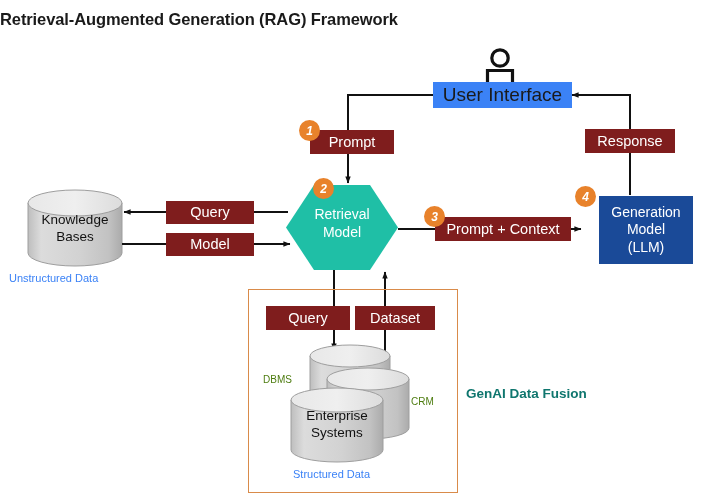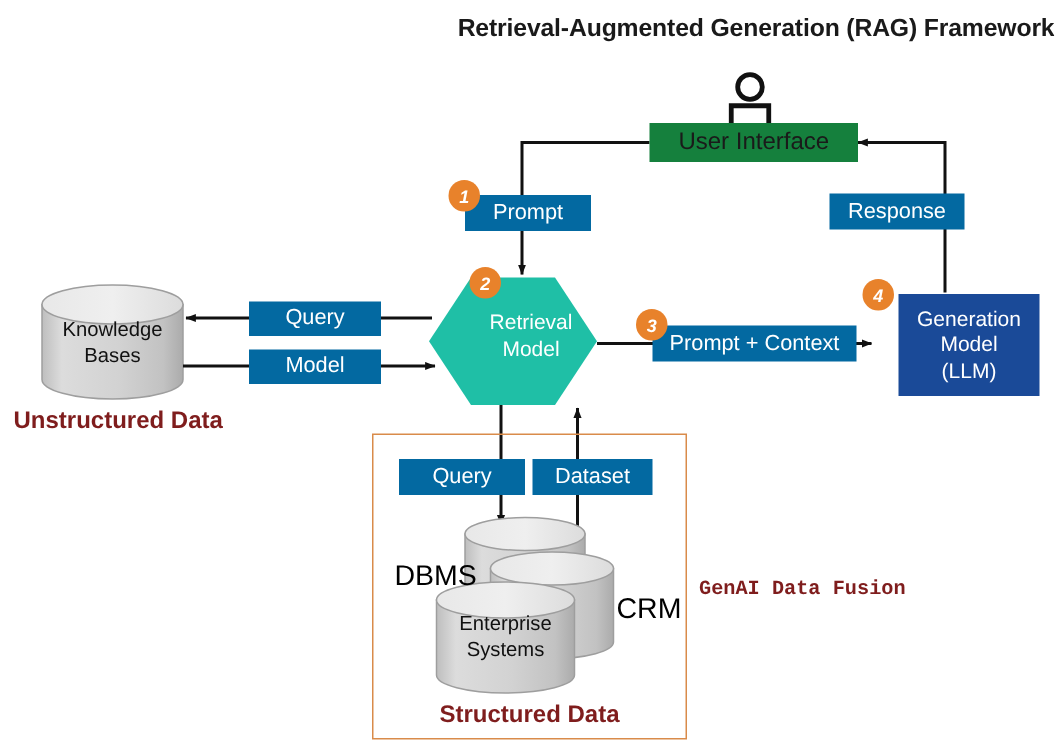--- a/index.html
+++ b/index.html
@@ -28,37 +28,37 @@
     align-items: center;
     justify-content: center;
     text-align: center;
     z-index: 3;
   }
   .title {
     position: absolute;
     left: 0;
     top: 10px;
     width: 703px;
-    text-align: right;
+    text-align: left;
     font-size: 16.5px;
     font-weight: bold;
     color: #1a1a1a;
     letter-spacing: -0.1px;
     z-index: 5;
   }
   .bluebox {
-    background: #0369a1;
+    background: #7f1d1d;
     color: #ffffff;
     font-size: 14.5px;
     line-height: 1.15;
   }
   .graybox {
-    background: #15803d;
+    background: #3b82f6;
     color: #1a1a1a;
-    font-size: 16px;
+    font-size: 19px;
   }
   .navybox {
     background: #1A4A98;
     color: #ffffff;
     font-size: 14px;
     line-height: 1.25;
     flex-direction: column;
     margin-left: 16px;
   }
   .navybox span { display: block; }
@@ -81,41 +81,40 @@
     font-size: 12px;
     font-style: italic;
     font-weight: bold;
     display: flex;
     align-items: center;
     justify-content: center;
     z-index: 6;
   }
   .boldlabel {
     position: absolute;
-    font-size: 16px;
-    font-weight: bold;
-    color: #7f1d1d;
+    font-size: 11px;
+    font-weight: normal;
+    color: #3b82f6;
     z-index: 5;
     white-space: nowrap;
   }
   .plainlabel {
     position: absolute;
-    font-size: 19px;
-    color: #000000;
+    font-size: 10px;
+    color: #4d7c0f;
     z-index: 5;
     white-space: nowrap;
   }
   .fusionlabel {
     position: absolute;
     font-size: 13.5px;
     font-weight: bold;
-    color: #7f1d1d;
+    color: #0f766e;
     z-index: 5;
     white-space: nowrap;
-    font-family: Liberation Mono, monospace;
   }
   .cyl-text {
     position: absolute;
     text-align: center;
     font-size: 13.5px;
     color: #111111;
     line-height: 1.25;
     z-index: 6;
     pointer-events: none;
   }
@@ -197,25 +196,25 @@
   <div class="fusionbox" style="left:248px; top:289px; width:208px; height:202px;"></div>
 
   <div class="node graybox" style="left:433px; top:82px; width:139px; height:26px;">
     <span>User Interface</span>
   </div>
 
   <div class="node bluebox" style="left:310px; top:130px; width:84px; height:24px;">
     <span>Prompt</span>
   </div>
 
-  <div class="node bluebox" style="left:553px; top:129px; width:90px; height:24px;">
+  <div class="node bluebox" style="left:585px; top:129px; width:90px; height:24px;">
     <span>Response</span>
   </div>
 
-  <div class="hexlabel" style="left:312px; top:205px; width:84px;">
+  <div class="hexlabel" style="left:300px; top:205px; width:84px;">
     <span>Retrieval</span><br>
     <span>Model</span>
   </div>
 
   <div class="node navybox" style="left:583px; top:196px; width:94px; height:68px;">
     <span>Generation</span>
     <span>Model</span>
     <span>(LLM)</span>
   </div>
 

